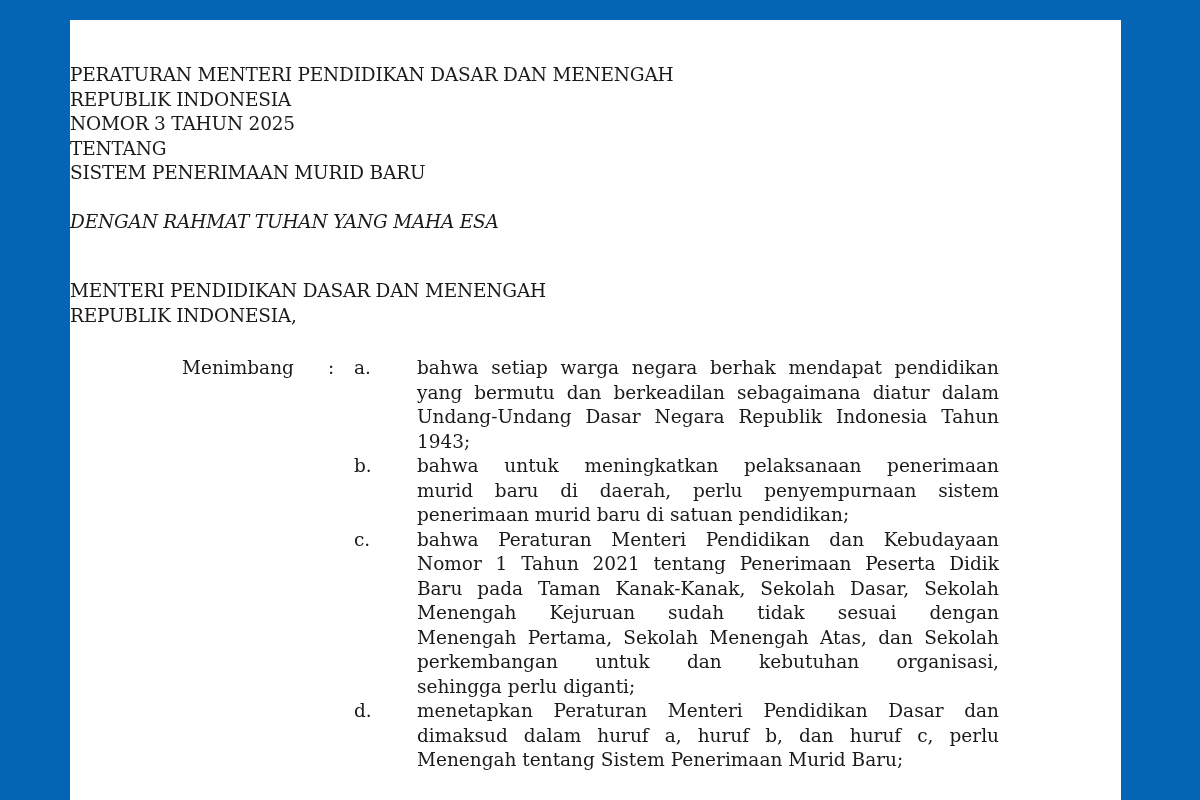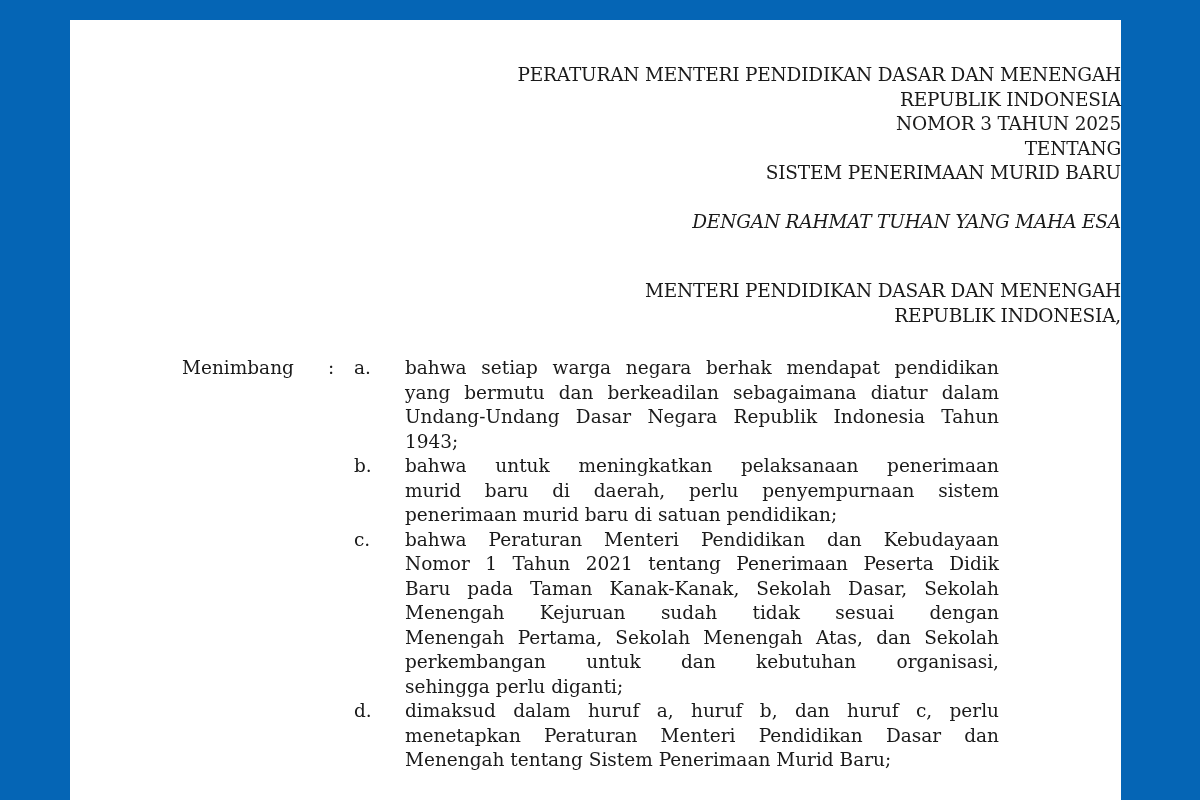--- a/index.html
+++ b/index.html
@@ -10,21 +10,21 @@
     font-family: "DejaVu Serif", "Liberation Serif", serif;
     color: #1a1a1a;
   }
   .page {
     position: absolute; left: 70px; top: 20px;
     width: 1051px; height: 800px;
     background: #ffffff;
   }
   .heading-block {
     position: absolute; left: 0; width: 1051px;
-    text-align: right;
+    text-align: left;
     font-size: 18.5px; line-height: 24.5px;
     letter-spacing: -0.2px;
   }
   .heading-line { display: block; white-space: nowrap; }
   .considering {
     position: absolute; left: 0; top: 336px; width: 950px;
     font-size: 18.5px; line-height: 24.5px;
   }
   .label {
     position: absolute; left: 112px; top: 0;
@@ -37,21 +37,21 @@
   }
   .item-letter {
     position: absolute; left: 284px; top: 0;
   }
   .item-text {
     margin-left: 335px; width: 594px;
     text-align: justify;
   }
   .item-line {
     display: block; white-space: nowrap;
-    text-align: justify; text-align-last: justify;
+    text-align: justify; text-align-last: justify; margin-left: 12px;
   }
   .item-line.last { text-align-last: left; }
 </style>
 </head>
 <body>
 
 <div class="page">
 
   <div class="heading-block" style="top:43px;">
     <span class="heading-line">PERATURAN MENTERI PENDIDIKAN DASAR DAN MENENGAH</span>
@@ -102,20 +102,20 @@
         <span class="item-line">Menengah Kejuruan sudah tidak sesuai dengan</span>
         <span class="item-line">Menengah Pertama, Sekolah Menengah Atas, dan Sekolah</span>
         <span class="item-line">perkembangan untuk dan kebutuhan organisasi,</span>
         <span class="item-line last">sehingga perlu diganti;</span>
       </div>
     </div>
 
     <div class="item">
       <span class="item-letter">d.</span>
       <div class="item-text">
+        <span class="item-line">menetapkan Peraturan Menteri Pendidikan Dasar dan</span>
         <span class="item-line">dimaksud dalam huruf a, huruf b, dan huruf c, perlu</span>
-        <span class="item-line">menetapkan Peraturan Menteri Pendidikan Dasar dan</span>
         <span class="item-line last">Menengah tentang Sistem Penerimaan Murid Baru;</span>
       </div>
     </div>
   </div>
 
 </div>
 
 </body></html>

